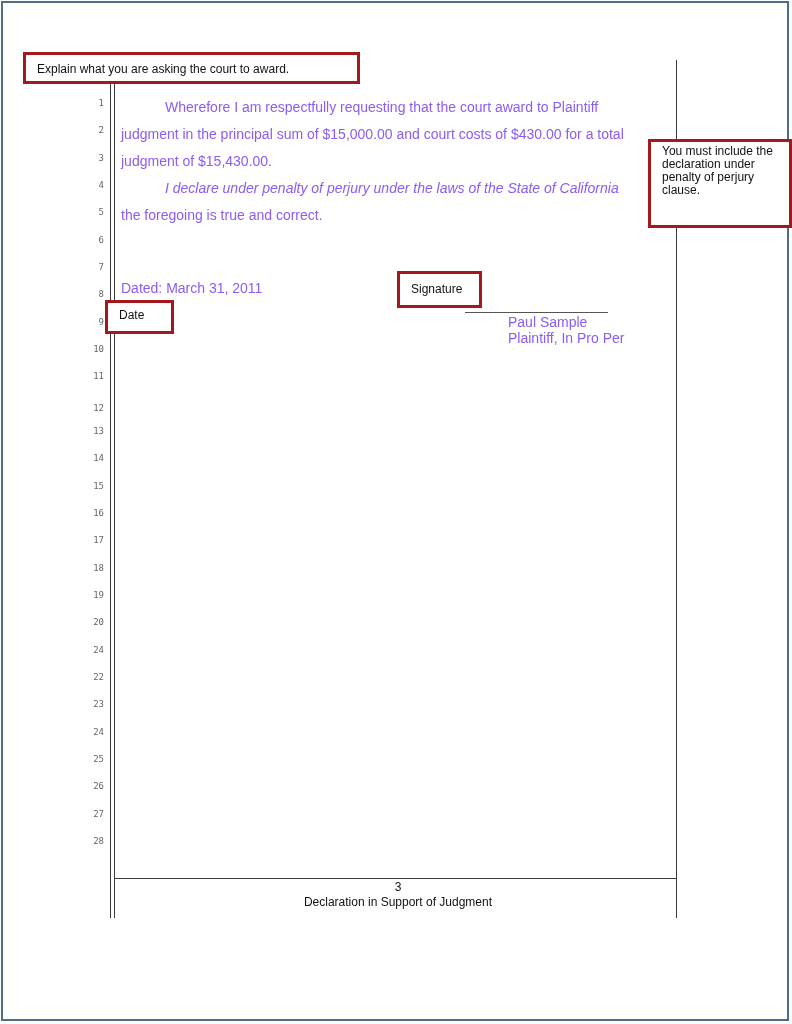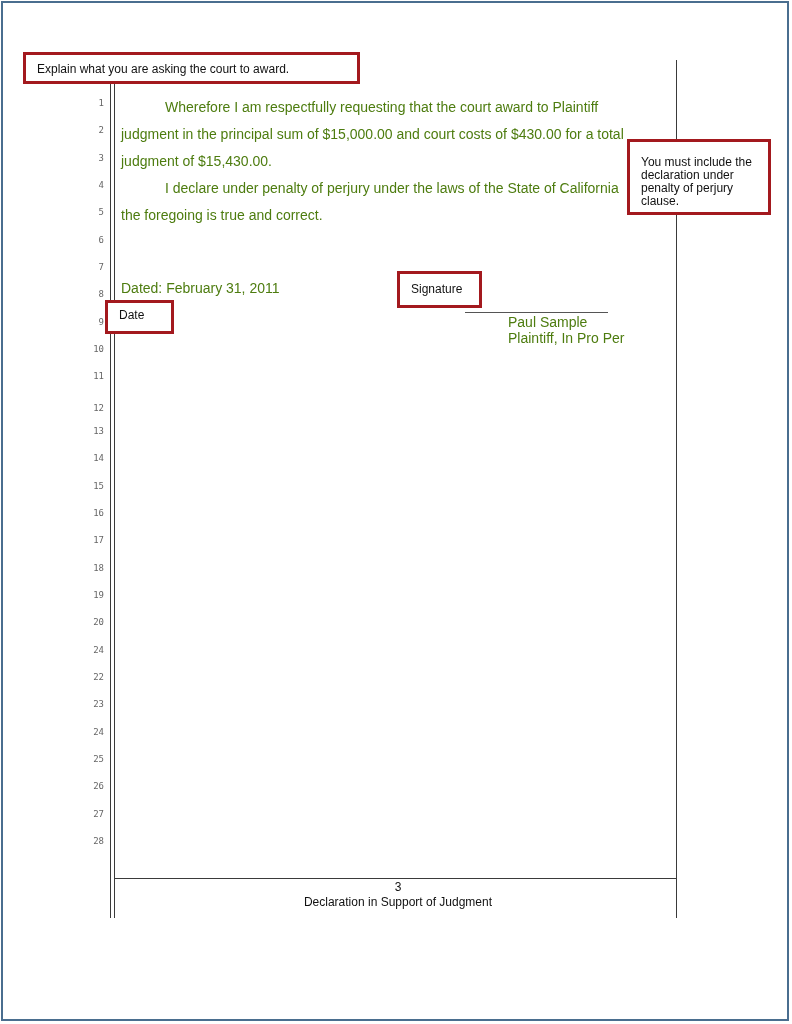--- a/index.html
+++ b/index.html
@@ -4,21 +4,21 @@
   <style>
     html, body { margin:0; padding:0; }
     body { width:792px; height:1024px; background:#ffffff; position:relative; overflow:hidden;
       font-family:"Liberation Sans", sans-serif; color:#111; }
     .frame { position:absolute; left:1px; top:1px; width:788px; height:1020px;
       border:2px solid #4a6e8f; box-sizing:border-box; }
     .vline { position:absolute; background:#3a3a3a; width:1px; }
     .hline { position:absolute; background:#3a3a3a; height:1px; }
     .linenum { position:absolute; width:30px; left:74px; text-align:right;
       font-family:"DejaVu Sans Mono", monospace; font-size:9px; color:#666; }
-    .body-line { position:absolute; font-size:14px; color:#4d7c0f; white-space:nowrap; }
+    .body-line { position:absolute; font-size:14px; color:#8b5cf6; white-space:nowrap; }
     .callout { position:absolute; border:3px solid #a3191e; background:#fff; box-sizing:border-box;
       font-size:12px; color:#111; line-height:13px; }
     .sig-line { position:absolute; height:1px; background:#555; }
     .footer-text { position:absolute; font-size:12px; color:#111; text-align:center; }
   </style>
 </head>
 <body>
 
 <div class="frame"></div>
 
@@ -54,36 +54,36 @@
     <div class="linenum" style="top: 726.59px;">24</div>
     <div class="linenum" style="top: 753.92px;">25</div>
     <div class="linenum" style="top: 781.25px;">26</div>
     <div class="linenum" style="top: 808.58px;">27</div>
     <div class="linenum" style="top: 835.91px;">28</div>
   </div>
 
 <div class="body-line" style="left:165px; top:99px;">Wherefore I am respectfully requesting that the court award to Plaintiff</div>
 <div class="body-line" style="left:121px; top:126px;">judgment in the principal sum of $15,000.00 and court costs of $430.00 for a total</div>
 <div class="body-line" style="left:121px; top:153px;">judgment of $15,430.00.</div>
-<div class="body-line" style="left:165px; top:180px;">I declare under penalty of perjury under the laws of the State of California</div>
+<div class="body-line" style="left:165px; top:180px;font-style:italic;">I declare under penalty of perjury under the laws of the State of California</div>
 <div class="body-line" style="left:121px; top:207px;">the foregoing is true and correct.</div>
 
-<div class="body-line" style="left:121px; top:280px;">Dated:  February 31, 2011</div>
+<div class="body-line" style="left:121px; top:280px;">Dated:  March 31, 2011</div>
 
 <div class="sig-line" style="left:465px; top:312px; width:143px;"></div>
 <div class="body-line" style="left:508px; top:314px;">Paul Sample</div>
 <div class="body-line" style="left:508px; top:330px;">Plaintiff, In Pro Per</div>
 
 <div class="footer-text" style="left:388px; top:880px; width:20px;">3</div>
 <div class="footer-text" style="left:248px; top:895px; width:300px;">Declaration in Support of Judgment</div>
 
 <div class="callout" style="left:23px; top:52px; width:337px; height:32px; padding:8px 0 0 11px;">
   <span>Explain what you are asking the court to award.</span>
 </div>
-<div class="callout" style="left:627px; top:139px; width:144px; height:76px; padding:14px 6px 0 11px;">
+<div class="callout" style="left:648px; top:139px; width:144px; height:89px; padding:3px 6px 0 11px;">
   <span>You must include the declaration under penalty of perjury clause.</span>
 </div>
 <div class="callout" style="left:397px; top:271px; width:85px; height:37px; padding:9px 0 0 11px;">
   <span>Signature</span>
 </div>
 <div class="callout" style="left:105px; top:300px; width:69px; height:34px; padding:6px 0 0 11px;">
   <span>Date</span>
 </div>
 
 </body></html>

